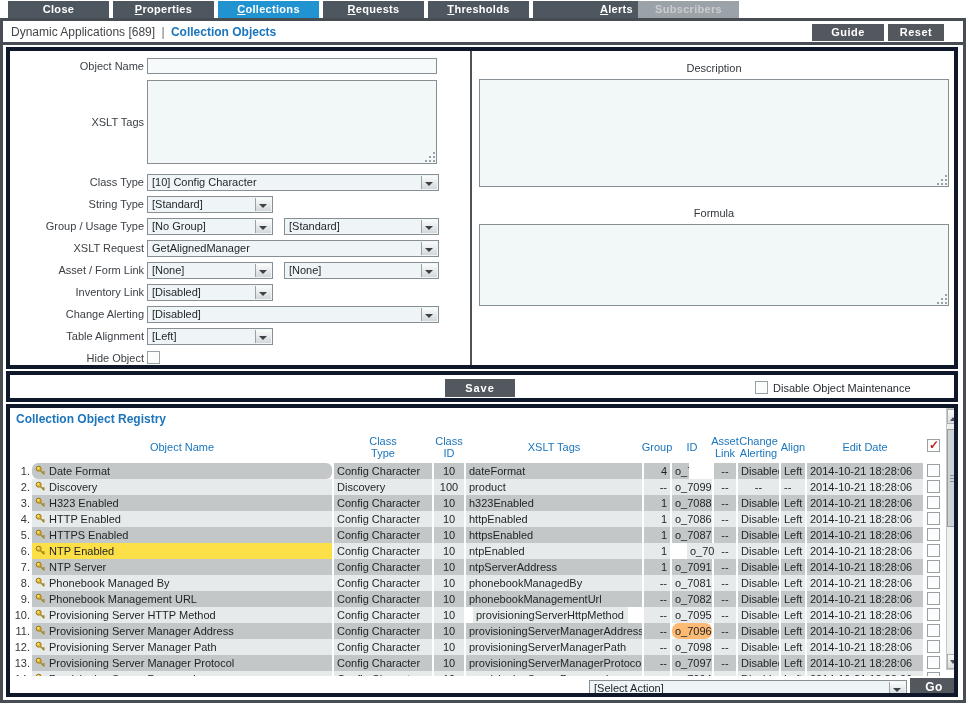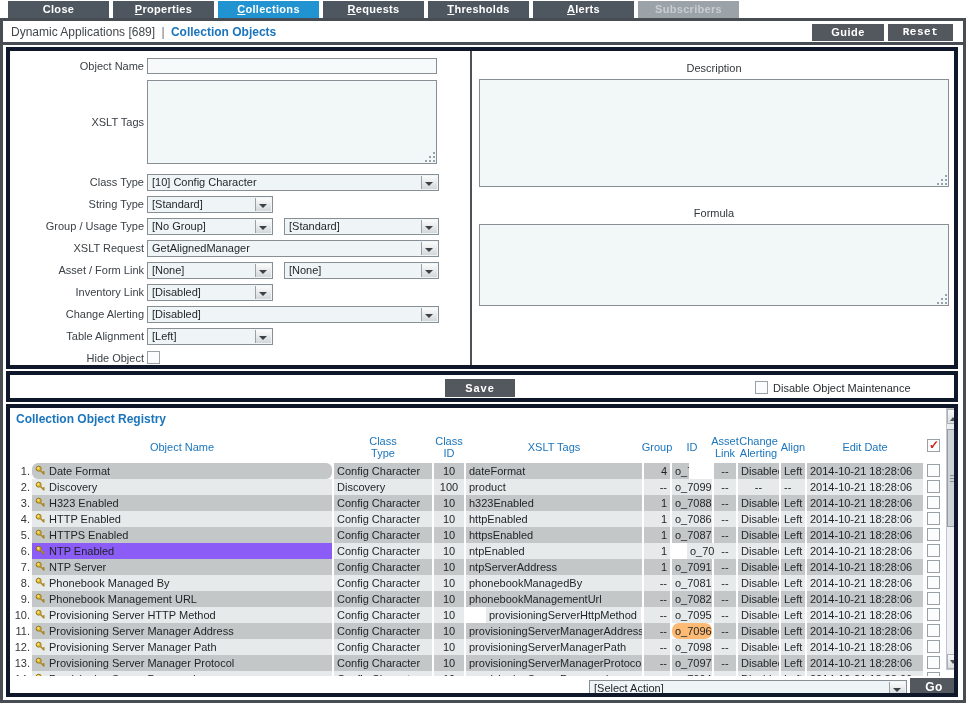--- a/index.html
+++ b/index.html
@@ -89,36 +89,36 @@
 <body>
 
 <div class="page">
 
   <div id="tab-bar">
       <div class="tab" style="left: 8px;">Close</div>
       <div class="tab" style="left: 113px;"><u>P</u>roperties</div>
       <div class="tab active" style="left: 218px;"><u>C</u>ollections</div>
       <div class="tab" style="left: 323px;"><u>R</u>equests</div>
       <div class="tab" style="left: 428px;"><u>T</u>hresholds</div>
-      <div class="tab" style="left: 533px;"><u>A</u>lerts</div>
+      <div class="tab" style="left: 533px; padding-left: 33px;"><u>A</u>lerts</div>
       <div class="tab disabled" style="left: 638px;">Subscribers</div>
     </div>
 
   <div class="frame"></div>
 
   <div class="crumbbar">
     <div class="crumb">
       <span>Dynamic Applications [689]</span>
       <span class="sep">|</span>
       <span class="blue">Collection Objects</span>
     </div>
   </div>
   <div class="btn" style="left:812px;top:24px;width:72px;height:17px;line-height:17px;">Guide</div>
 
-  <div class="btn" style="left:888px;top:24px;width:65px;height:17px;line-height:17px;font-family:Liberation Mono, monospace;">Reset</div>
+  <div class="btn" style="left:888px;top:24px;width:56px;height:17px;line-height:17px;">Reset</div>
 
   <div class="panel" id="form-panel">
 
     <div class="fld-label" style="left:4px;top:7px;">Object Name</div>
     <input class="ti" style="left: 137px; top: 7px; width: 290px; height: 16px;" type="text">
 
     <div class="fld-label" style="left:4px;top:63px;">XSLT Tags</div>
     <div class="tawrap" style="left:137px;top:29px;width:290px;height:84px;">
       <textarea style=""></textarea>
       <div class="grip"></div>
@@ -316,21 +316,21 @@
           <div class="cell" style="left: 634px; width: 26px; background: rgb(195, 199, 199); text-align: right;">1</div>
           <div class="cell" style="left: 662px; width: 40px; background: rgb(195, 199, 199); text-align: left;">o_7087</div>
           <div class="cell" style="left: 704px; width: 22px; background: rgb(195, 199, 199); text-align: center;">--</div>
           <div class="cell" style="left: 728px; width: 41px; background: rgb(195, 199, 199); text-align: center;">Disabled</div>
           <div class="cell" style="left: 771px; width: 24px; background: rgb(195, 199, 199); text-align: left;">Left</div>
           <div class="cell" style="left: 797px; width: 116px; background: rgb(195, 199, 199); text-align: left;">2014-10-21 18:28:06</div>
           <div class="cb rowcb"></div>
         </div>
         <div class="rrow">
           <div class="rownum">6.</div>
-          <div class="cell" style="left: 22px; width: 300px; background: #8b5cf6; text-align: left;"><svg class="keyicon" viewBox="0 0 12 12">
+          <div class="cell" style="left: 22px; width: 300px; background: #fde047; text-align: left;"><svg class="keyicon" viewBox="0 0 12 12">
               <circle cx="4" cy="4" r="2.7" fill="#eebd2a" stroke="#8a6d12" stroke-width="1"></circle>
               <circle cx="3.4" cy="3.4" r="0.9" fill="#fdf3c8"></circle>
               <path d="M6 6 L10.2 10.2 M8.7 8.7 L10.2 7.2" stroke="#8a6d12" stroke-width="1.5" fill="none"></path>
               <path d="M6.2 5.6 L10 9.4" stroke="#eebd2a" stroke-width="0.8"></path>
             </svg><span>NTP Enabled</span></div>
           <div class="cell" style="left: 324px; width: 98px; background: rgb(231, 234, 234); text-align: left;">Config Character</div>
           <div class="cell" style="left: 424px; width: 30px; background: rgb(231, 234, 234); text-align: center;">10</div>
           <div class="cell" style="left: 456px; width: 176px; background: rgb(231, 234, 234); text-align: left;">ntpEnabled</div>
           <div class="cell" style="left: 634px; width: 26px; background: rgb(231, 234, 234); text-align: right;">1</div>
           <div class="cell" style="left: 662px; width: 40px; background: rgb(231, 234, 234); text-align: left; margin-left: 15px;">o_7090</div>
@@ -400,21 +400,21 @@
         <div class="rrow">
           <div class="rownum">10.</div>
           <div class="cell" style="left: 22px; width: 300px; background: rgb(231, 234, 234); text-align: left;"><svg class="keyicon" viewBox="0 0 12 12">
               <circle cx="4" cy="4" r="2.7" fill="#eebd2a" stroke="#8a6d12" stroke-width="1"></circle>
               <circle cx="3.4" cy="3.4" r="0.9" fill="#fdf3c8"></circle>
               <path d="M6 6 L10.2 10.2 M8.7 8.7 L10.2 7.2" stroke="#8a6d12" stroke-width="1.5" fill="none"></path>
               <path d="M6.2 5.6 L10 9.4" stroke="#eebd2a" stroke-width="0.8"></path>
             </svg><span>Provisioning Server HTTP Method</span></div>
           <div class="cell" style="left: 324px; width: 98px; background: rgb(231, 234, 234); text-align: left;">Config Character</div>
           <div class="cell" style="left: 424px; width: 30px; background: rgb(231, 234, 234); text-align: center;">10</div>
-          <div class="cell" style="left: 476px; width: 155px; background: rgb(231, 234, 234); text-align: left;">provisioningServerHttpMethod</div>
+          <div class="cell" style="left: 463px; width: 155px; background: rgb(231, 234, 234); text-align: left;">provisioningServerHttpMethod</div>
           <div class="cell" style="left: 634px; width: 26px; background: rgb(231, 234, 234); text-align: right;">--</div>
           <div class="cell" style="left: 662px; width: 40px; background: rgb(231, 234, 234); text-align: left;">o_7095</div>
           <div class="cell" style="left: 704px; width: 22px; background: rgb(231, 234, 234); text-align: center;">--</div>
           <div class="cell" style="left: 728px; width: 41px; background: rgb(231, 234, 234); text-align: center;">Disabled</div>
           <div class="cell" style="left: 771px; width: 24px; background: rgb(231, 234, 234); text-align: left;">Left</div>
           <div class="cell" style="left: 797px; width: 116px; background: rgb(231, 234, 234); text-align: left;">2014-10-21 18:28:06</div>
           <div class="cb rowcb"></div>
         </div>
         <div class="rrow">
           <div class="rownum">11.</div>

